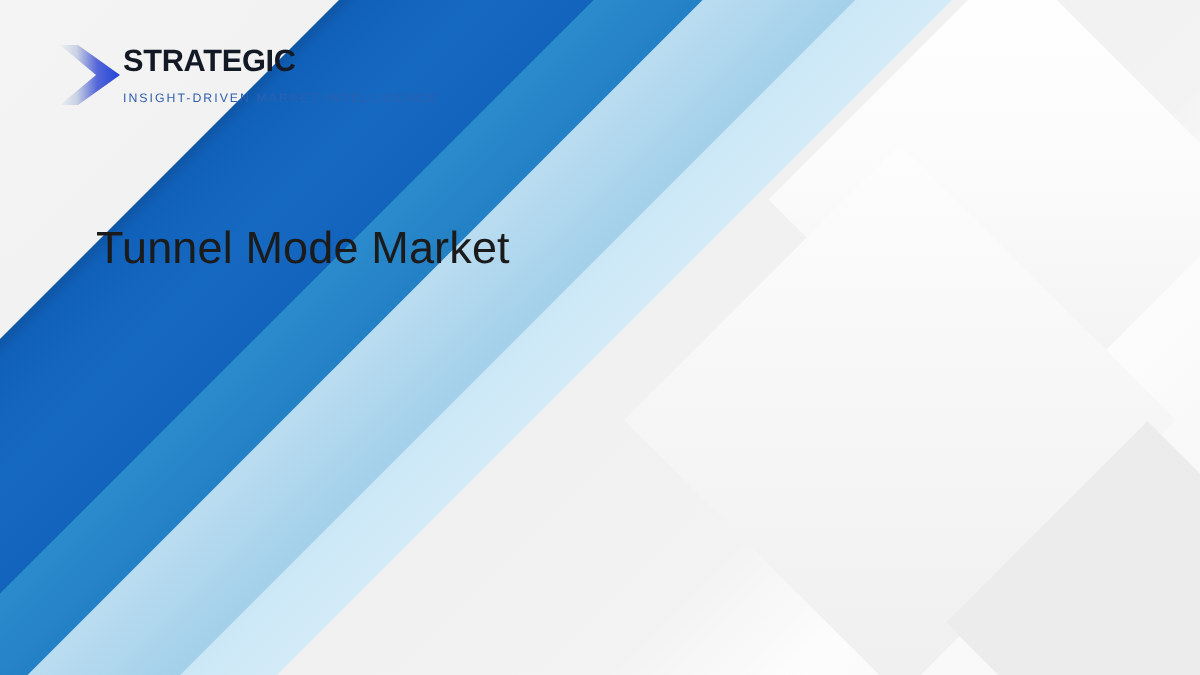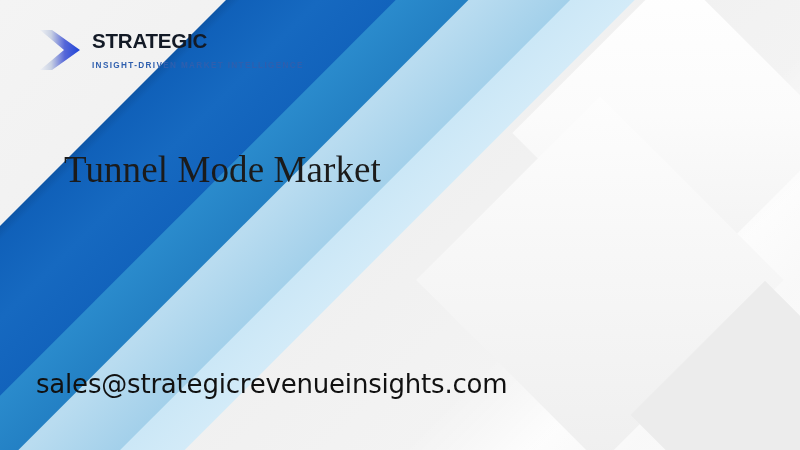--- a/index.html
+++ b/index.html
@@ -157,21 +157,20 @@
     background: linear-gradient(90deg, rgba(0,0,0,0.10), rgba(0,0,0,0));
   }
 
   
   #logo {
     position: absolute;
     left: 38px;
     top: 26px;
     display: flex;
     align-items: center;
-    gap: 10px;
   }
 
   .logo-mark {
     width: 44px;
     height: 48px;
     flex: none;
   }
 
   .logo-text-block {
     display: flex;
@@ -186,35 +185,35 @@
     font-size: 20.5px;
     line-height: 20px;
     letter-spacing: -0.2px;
     color: #131a26;
     white-space: nowrap;
   }
 
   .logo-tagline {
     margin-top: 10px;
     font-family: "Liberation Sans", sans-serif;
-    font-weight: bold;
+    font-weight: normal;
     font-size: 8.2px;
     letter-spacing: 1.35px;
     color: #2f5fae;
     white-space: nowrap;
   }
 
   
   #title {
     position: absolute;
     left: 64px;
     top: 148px;
-    font-family: Liberation Serif, serif;
+    font-family: Liberation Sans, sans-serif;
     font-weight: 300;
-    font-size: 37px;
+    font-size: 30px;
     line-height: 1.2;
     color: #1b1b1b;
     letter-spacing: 0.1px;
     white-space: nowrap;
   }
 
   
   #email {
     position: absolute;
     left: 36px;
@@ -261,15 +260,14 @@
       <path d="M2 4 L26 24 L2 44 L14 44 L42 24 L14 4 Z" fill="url(#chevgrad)"></path>
     </svg>
     <div class="logo-text-block">
       <div class="logo-line1">STRATEGIC</div>
       <div class="logo-tagline">INSIGHT-DRIVEN MARKET INTELLIGENCE</div>
     </div>
   </div>
 
   <div id="title">Tunnel Mode Market</div>
 
-  <div id="email">sales@strategicrevenueinsights.com</div>
 
 </div>
 
 </body></html>

